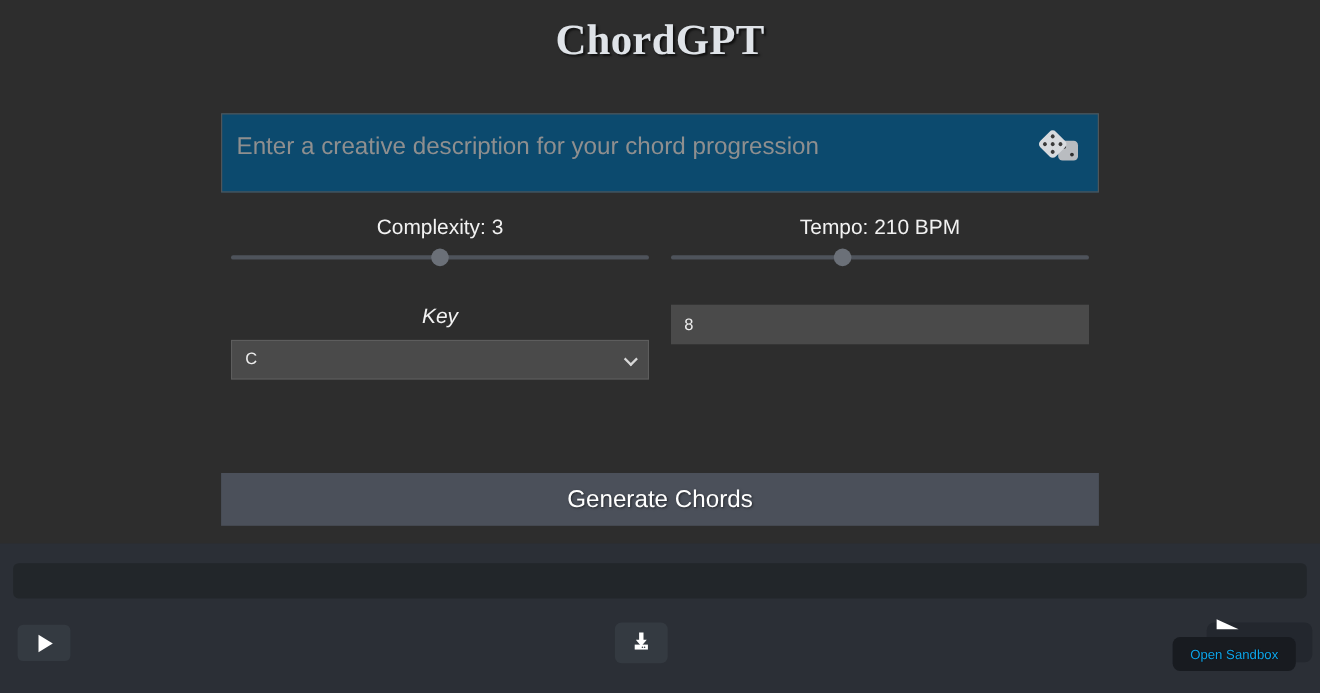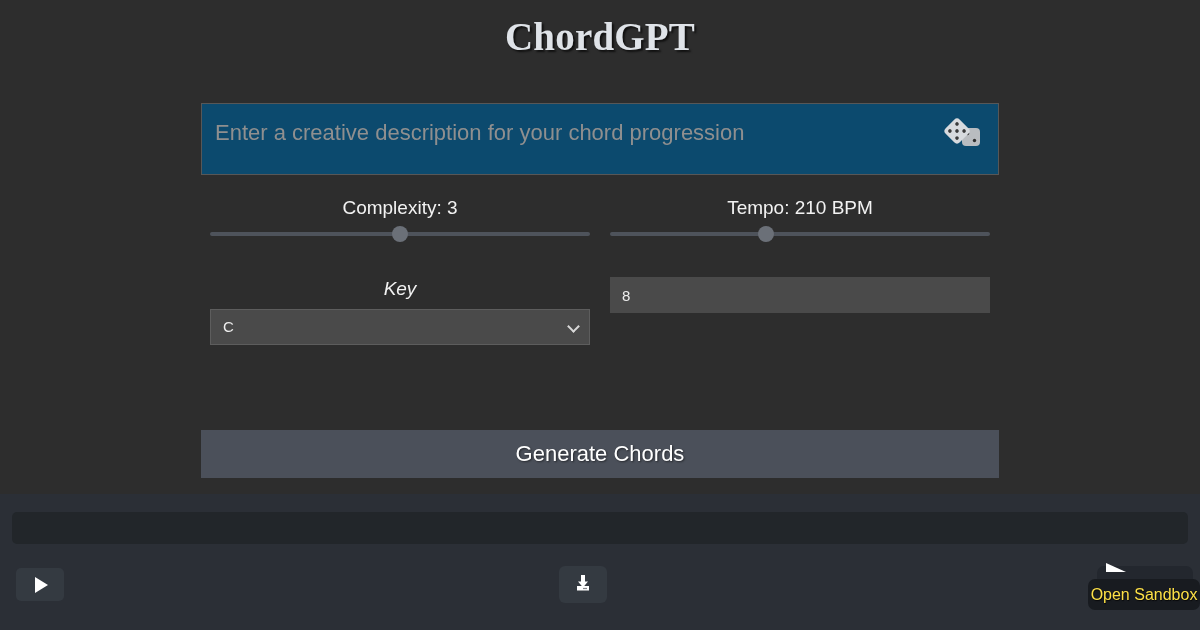--- a/index.html
+++ b/index.html
@@ -247,27 +247,26 @@
     transform: rotate(0deg);
     pointer-events: none;
   }
 
   .sandbox-tooltip {
     position: absolute;
     left: 1066px; top: 579px;
     width: 112px; height: 31px;
     background: #181b20;
     border-radius: 7px;
-    color: #fde047;
-    font-size: 16px;
+    color: #0ea5e9;
+    font-size: 12px;
     display: flex;
     align-items: center;
     justify-content: center;
     text-shadow: 0.5px 0.5px 1px rgba(0,0,0,0.8);
-    margin-left: 22px;
   }
 </style>
 </head>
 <body>
 
 <div class="app-area">
 
   <div class="app-title">ChordGPT</div>
 
   <div class="prompt-wrap">

